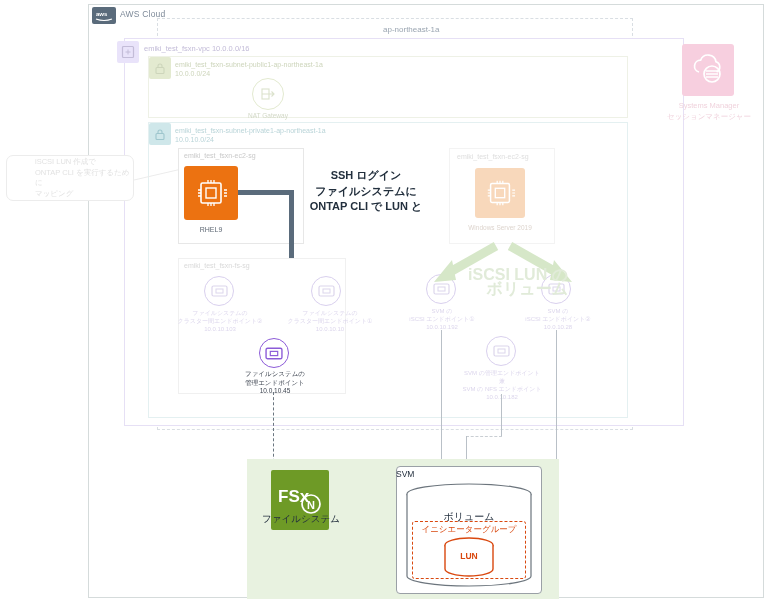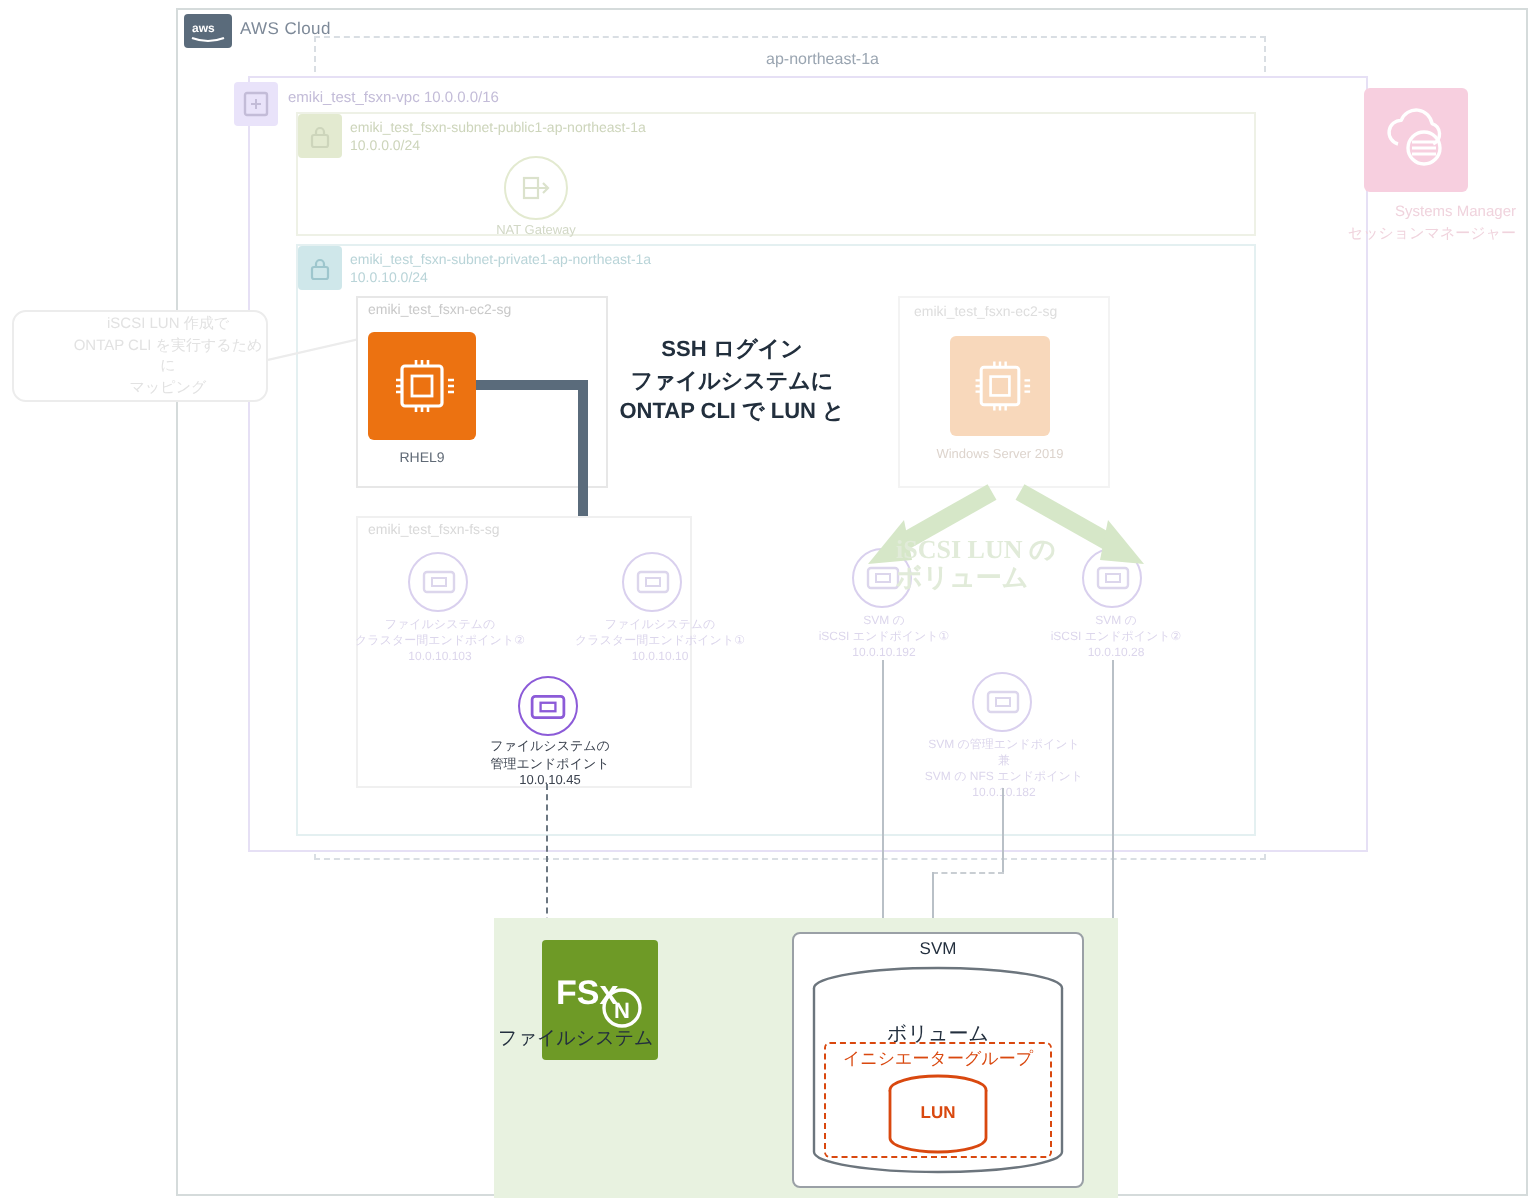--- a/index.html
+++ b/index.html
@@ -58,21 +58,21 @@
             display:flex;align-items:center;justify-content:center;}
   #win-label{left:462px;top:224px;width:76px;text-align:center;font-size:6.5px;color:#ddd4cd;}
 
   
   #center-note{left:267px;top:168px;width:198px;text-align:center;font-size:11px;font-weight:bold;
                line-height:15.5px;color:#222f3d;}
 
   
   #callout{left:6px;top:155px;width:128px;height:46px;border:1px solid #ececec;border-radius:7px;
            background:#fff;display:flex;align-items:center;justify-content:center;}
-  #callout-text{font-size:7.5px;line-height:10.5px;text-align:center;color:#e2e2e2;margin-left:28px;}
+  #callout-text{font-size:7.5px;line-height:10.5px;text-align:left;color:#e2e2e2;margin-left:28px;}
 
   
   #fssg{left:178px;top:258px;width:168px;height:136px;border:1px solid #f0f0f0;background:#fff;}
   #fssg-label{left:184px;top:262px;font-size:7px;color:#d9d9d9;}
 
   .endpoint-circle{width:30px;height:30px;border:1.3px solid #d9d0ee;border-radius:50%;
                    display:flex;align-items:center;justify-content:center;}
   .endpoint-caption{font-size:6px;line-height:8px;text-align:center;color:#dcd6ec;}
 
   #ep-inter2-ic{left:204px;top:276px;}
@@ -87,36 +87,36 @@
 
   
   #ep-iscsi1-ic{left:426px;top:274px;}
   #ep-iscsi1-tx{left:392px;top:307px;width:100px;}
   #ep-iscsi2-ic{left:541px;top:274px;}
   #ep-iscsi2-tx{left:508px;top:307px;width:100px;}
   #ep-nfs-ic{left:486px;top:336px;}
   #ep-nfs-tx{left:447px;top:369px;width:110px;}
 
   
-  #iscsi-mount-label{left:448px;top:268px;width:120px;text-align:left;font-size:13px;font-weight:bold;
-                     line-height:14px;color:#e1ebd9;font-family:Liberation Serif, serif;}
+  #iscsi-mount-label{left:448px;top:268px;width:120px;text-align:right;font-size:16px;font-weight:bold;
+                     line-height:14px;color:#e1ebd9;}
 
   
   #ssm-icon{left:682px;top:44px;width:52px;height:52px;background:#f7cfdf;border-radius:3px;
             display:flex;align-items:center;justify-content:center;}
-  #ssm-label{left:660px;top:100px;width:98px;text-align:right;font-size:7.5px;line-height:11px;color:#f0d3dd;}
+  #ssm-label{left:660px;top:100px;width:98px;text-align:center;font-size:7.5px;line-height:11px;color:#f0d3dd;}
 
   
   #fsx-panel{left:247px;top:459px;width:312px;height:140px;background:#e8f2e0;}
   #fsx-icon{left:271px;top:470px;width:58px;height:60px;background:#6e9a26;border-radius:2px;
             position:absolute;display:flex;align-items:center;justify-content:center;}
-  #fsx-label{left:249px;top:513px;width:104px;font-size:9.5px;color:#232f3e;}
+  #fsx-label{left:249px;top:513px;width:104px;text-align:center;font-size:9.5px;color:#232f3e;}
 
   #svm-box{left:396px;top:466px;width:146px;height:128px;border:1.2px solid #9aa0a6;border-radius:4px;background:#fff;}
-  #svm-title{left:396px;top:469px;width:146px;text-align:center;font-size:8.5px;color:#232f3e;}
+  #svm-title{left:396px;top:469px;width:146px;text-align:left;font-size:8.5px;color:#232f3e;}
 
   
   #vol-cyl{left:406px;top:483px;width:126px;height:104px;}
   #vol-title{left:406px;top:510px;width:126px;text-align:center;font-size:10px;color:#232f3e;}
   #igroup-box{left:412px;top:521px;width:114px;height:58px;border:1.6px dashed #d9480f;border-radius:3px;}
   #igroup-label{left:412px;top:524px;width:114px;text-align:center;font-size:8.5px;color:#d9480f;}
   #lun-cyl{left:444px;top:537px;width:50px;height:40px;}
   #lun-text{left:444px;top:551px;width:50px;text-align:center;font-size:8.5px;font-weight:bold;color:#d9480f;}
 
   

